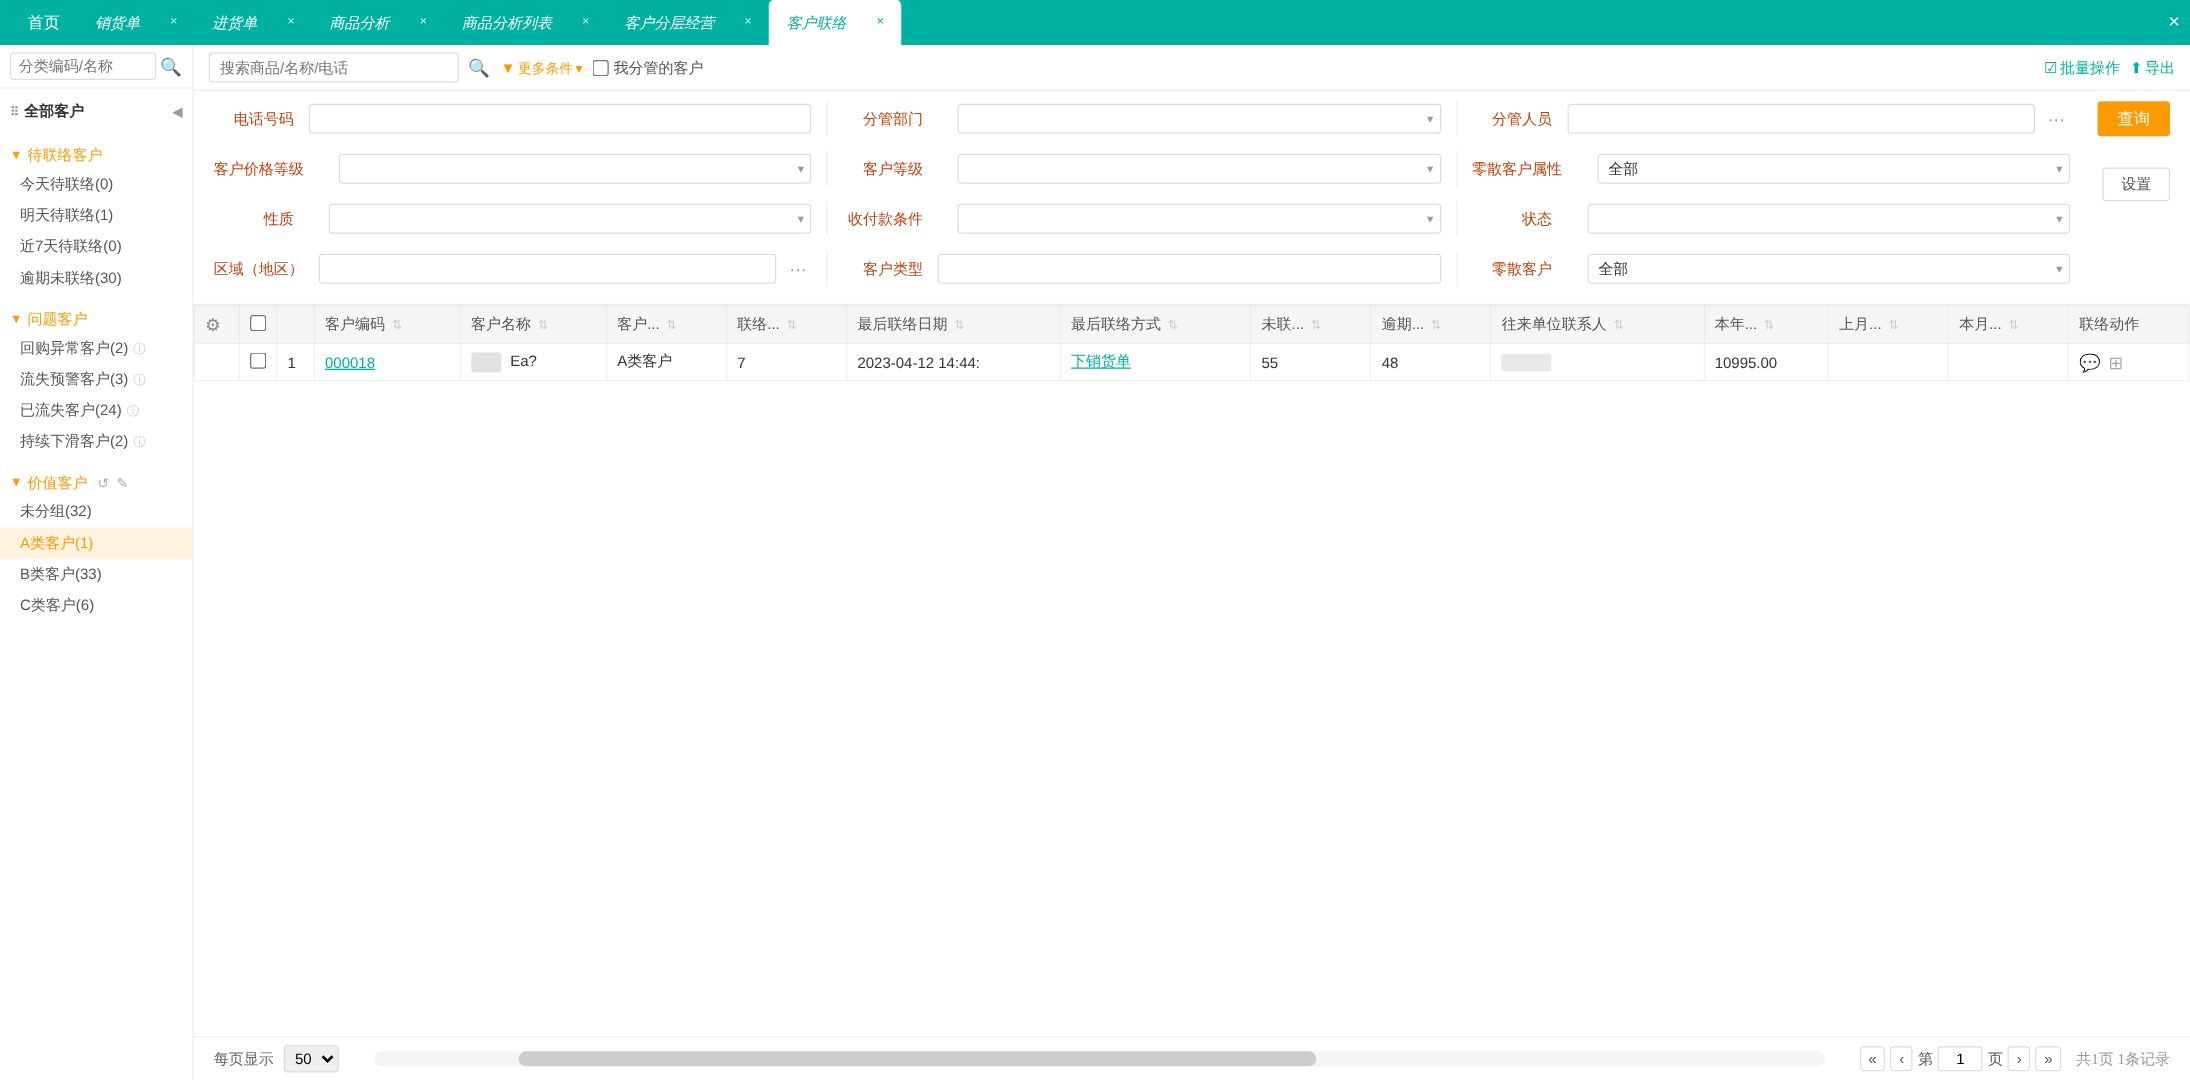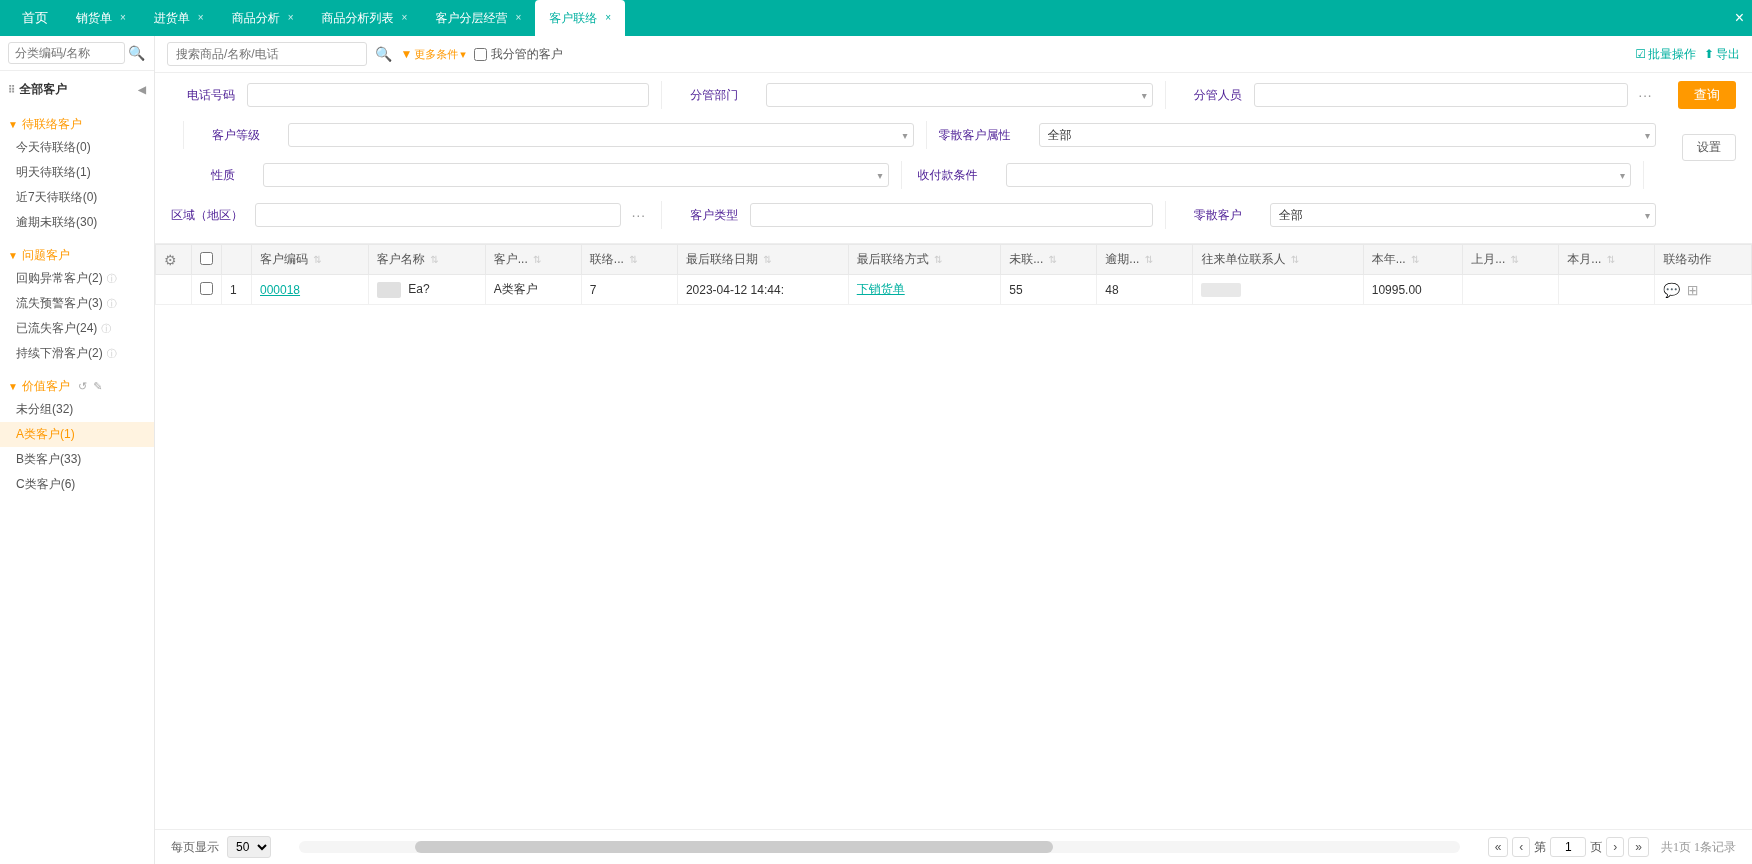--- a/index.html
+++ b/index.html
@@ -1,20 +1,20 @@
 <!DOCTYPE html>
 <html><head>
   <meta charset="utf-8">
   <style>
     * { box-sizing: border-box; margin: 0; padding: 0; font-family: 'Microsoft YaHei', '微软雅黑', sans-serif; font-size: 12px; }
     body { background: #f5f5f5; width: 1752px; min-height: 864px; overflow: hidden; }
 
     
     .top-nav { background: #00b0a0; display: flex; align-items: center; height: 36px; padding: 0 8px; }
-    .top-nav .nav-tab { color: #fff; padding: 0 14px; height: 36px; line-height: 36px; cursor: pointer; display: flex; align-items: center; gap: 4px; font-size: 13px; }
+    .top-nav .nav-tab { color: #fff; padding: 0 14px; height: 36px; line-height: 36px; cursor: pointer; display: flex; align-items: center; gap: 20px; font-size: 13px; font-style: italic; }
     .top-nav .nav-tab.active { background: #fff; color: #00b0a0; border-radius: 4px 4px 0 0; justify-content: space-between; }
     .top-nav .nav-tab .close-x { font-size: 10px; color: rgba(255,255,255,0.8); margin-left: 4px; cursor: pointer; }
     .top-nav .nav-tab.active .close-x { color: #00b0a0; }
     .top-nav .home-tab { color: #fff; font-size: 13px; padding: 0 14px; cursor: pointer; }
     .top-nav-right { margin-left: auto; color: #fff; font-size: 16px; cursor: pointer; }
 
     
     .main-layout { display: flex; height: calc(864px - 36px); }
 
     
@@ -39,21 +39,21 @@
     .filter-more { color: #00b0a0; cursor: pointer; display: flex; align-items: center; gap: 2px; }
     .filter-mine { display: flex; align-items: center; gap: 4px; color: #555; cursor: pointer; }
     .filter-mine input[type=checkbox] { cursor: pointer; }
     .toolbar-right { margin-left: auto; display: flex; gap: 8px; align-items: center; }
     .toolbar-btn { color: #00b0a0; cursor: pointer; display: flex; align-items: center; gap: 2px; font-size: 12px; border: none; background: none; }
 
     
     .advanced-filter { background: #fff; border-bottom: 1px solid #eee; padding: 8px 16px; }
     .filter-row { display: flex; align-items: center; margin-bottom: 6px; gap: 0; }
     .filter-field { display: flex; align-items: center; flex: 1; gap: 6px; }
-    .filter-label { color: #4c1d95; min-width: 70px; text-align: right; padding-right: 6px; white-space: nowrap; }
+    .filter-label { color: #c2410c; min-width: 70px; text-align: right; padding-right: 6px; white-space: nowrap; }
     .filter-input { border: 1px solid #ddd; border-radius: 3px; padding: 4px 8px; flex: 1; outline: none; font-size: 12px; color: #333; background: #fff; }
     .filter-select { border: 1px solid #ddd; border-radius: 3px; padding: 4px 24px 4px 8px; flex: 1; outline: none; font-size: 12px; color: #333; background: #fff; appearance: none; -webkit-appearance: none; position: relative; }
     .filter-select-wrap { position: relative; flex: 1; padding-left: 16px; }
     .filter-select-wrap::after { content: '▾'; position: absolute; right: 6px; top: 50%; transform: translateY(-50%); color: #999; pointer-events: none; font-size: 10px; }
     .filter-select-wrap select { width: 100%; }
     .filter-divider { width: 1px; background: #eee; height: 28px; margin: 0 12px; }
     .filter-dots-btn { color: #999; cursor: pointer; font-size: 14px; padding: 0 4px; }
 
     .btn-query { background: #f90; color: #fff; border: none; border-radius: 3px; padding: 5px 16px; cursor: pointer; font-size: 13px; }
     .btn-setting { background: #fff; color: #555; border: 1px solid #ddd; border-radius: 3px; padding: 4px 14px; cursor: pointer; font-size: 12px; margin-top: 4px; }
@@ -246,20 +246,28 @@
             </div>
             <div class="filter-divider"></div>
             <div class="filter-field">
               <span class="filter-label">分管人员</span>
               <input class="filter-input" type="text" style="flex: 1 1 0%;">
               <span class="filter-dots-btn">···</span>
             </div>
           </div>
 
           <div class="filter-row">
+            <div class="filter-field">
+              <span class="filter-label">客户价格等级</span>
+              <div class="filter-select-wrap">
+                <select class="filter-select filter-input">
+                  <option></option>
+                </select>
+              </div>
+            </div>
             <div class="filter-divider"></div>
             <div class="filter-field">
               <span class="filter-label">客户等级</span>
               <div class="filter-select-wrap">
                 <select class="filter-select filter-input">
                   <option></option>
                 </select>
               </div>
             </div>
             <div class="filter-divider"></div>
@@ -285,20 +293,28 @@
             <div class="filter-divider"></div>
             <div class="filter-field">
               <span class="filter-label">收付款条件</span>
               <div class="filter-select-wrap">
                 <select class="filter-select filter-input">
                   <option></option>
                 </select>
               </div>
             </div>
             <div class="filter-divider"></div>
+            <div class="filter-field">
+              <span class="filter-label">状态</span>
+              <div class="filter-select-wrap">
+                <select class="filter-select filter-input">
+                  <option></option>
+                </select>
+              </div>
+            </div>
           </div>
 
           <div class="filter-row">
             <div class="filter-field">
               <span class="filter-label">区域（地区）</span>
               <input class="filter-input" type="text" style="flex: 1 1 0%;">
               <span class="filter-dots-btn">···</span>
             </div>
             <div class="filter-divider"></div>
             <div class="filter-field">

